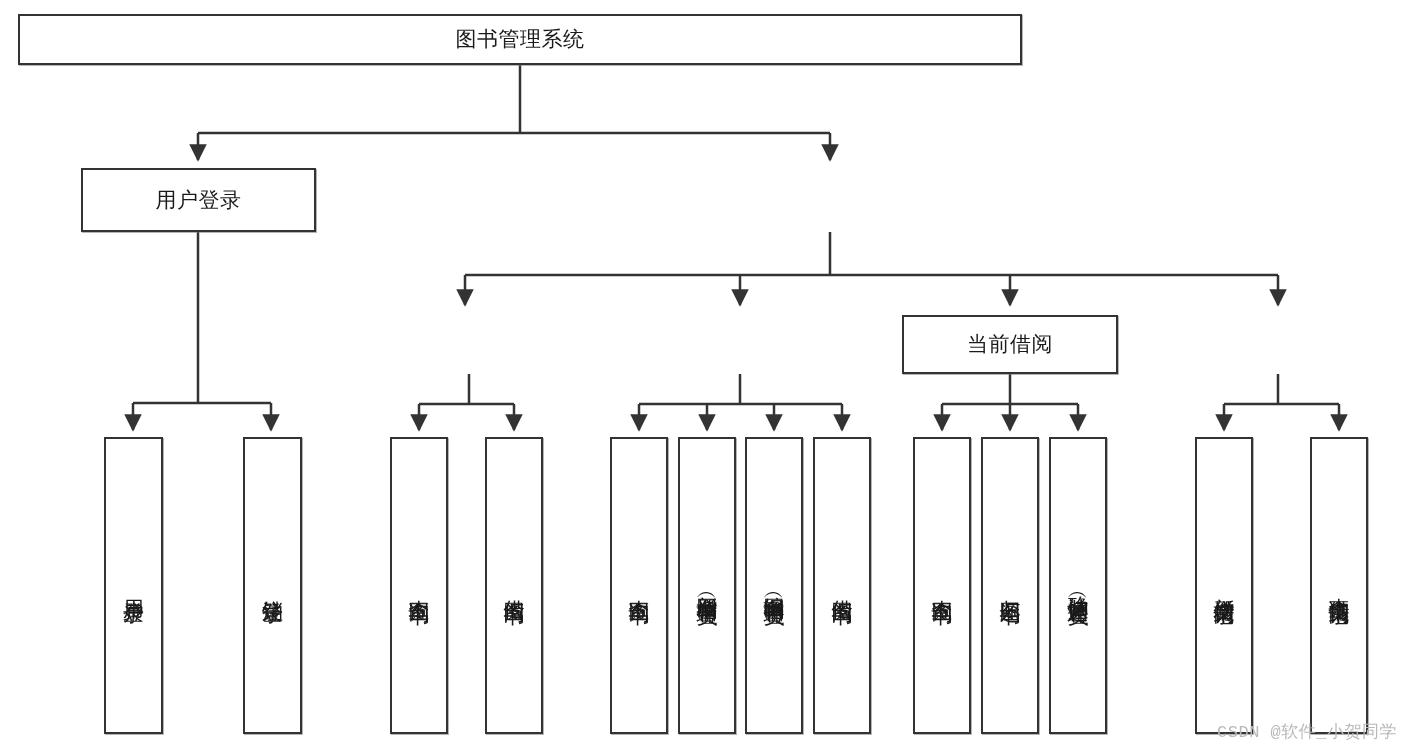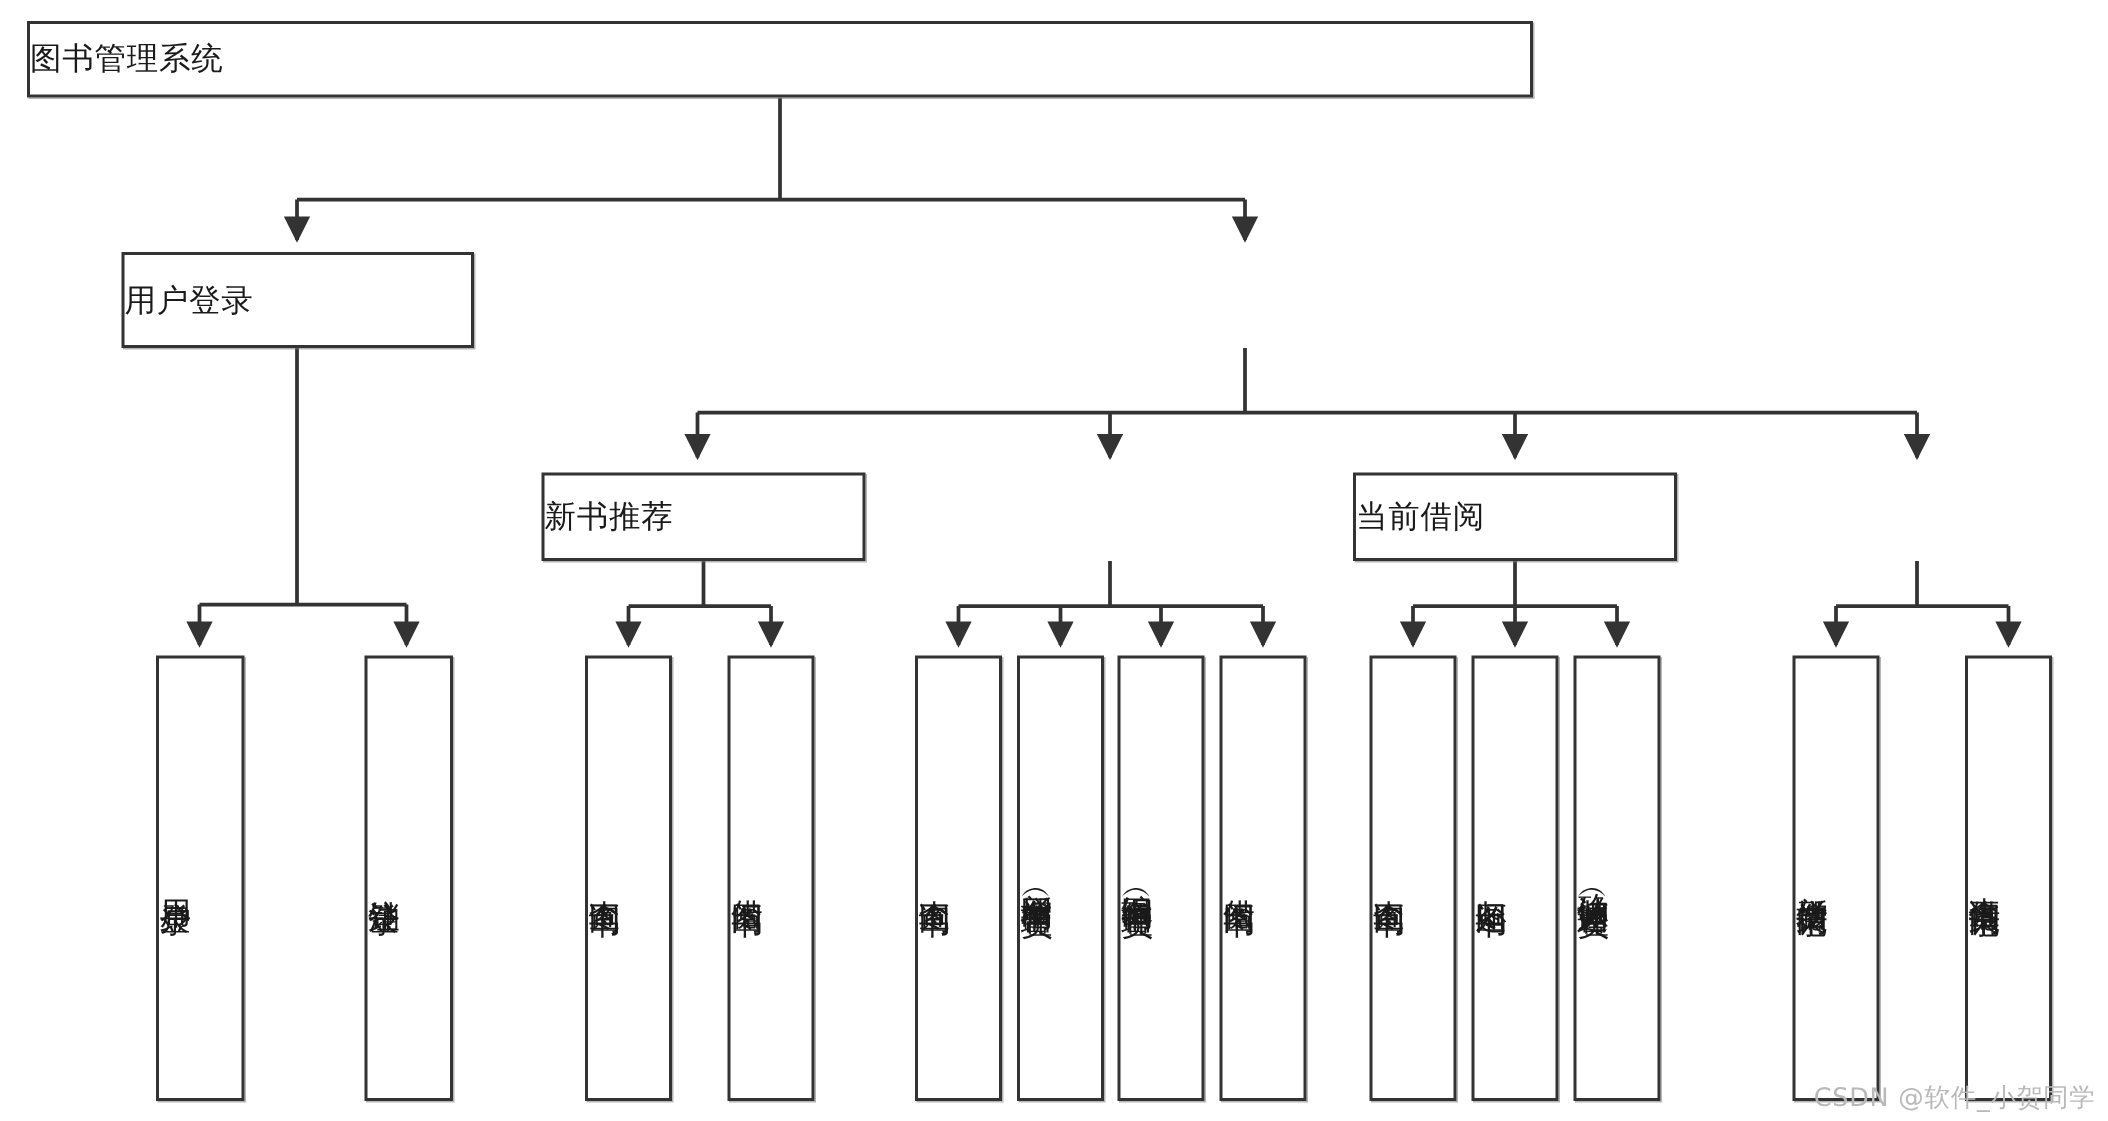--- a/index.html
+++ b/index.html
@@ -24,20 +24,21 @@
     width: 1405px;
     height: 747px;
   }
   .node {
     position: absolute;
     box-sizing: border-box;
     border: 2px solid #333333;
     background: #ffffff;
     display: flex;
     align-items: center;
+    justify-content: center;
     color: #1a1a1a;
     box-shadow: 1px 1px 0 rgba(120,120,120,0.55);
   }
   .node .label {
     display: block;
     text-align: center;
     line-height: 1.18;
     letter-spacing: 0.5px;
   }
   .node.horizontal .label {
@@ -54,20 +55,21 @@
   }
   #watermark {
     position: absolute;
     right: 8px;
     bottom: 4px;
     font-size: 17px;
     color: #b9b9b9;
     white-space: nowrap;
     letter-spacing: 0.5px;
     pointer-events: none;
+    font-family: Liberation Mono, monospace;
   }
 </style>
 </head>
 <body>
 
 <div id="canvas">
 
   <svg id="edges" viewBox="0 0 1405 747" xmlns="http://www.w3.org/2000/svg">
     <defs>
       <marker id="arrow" viewBox="0 0 10 10" refX="9" refY="5" markerWidth="7" markerHeight="7" orient="auto-start-reverse">
@@ -119,23 +121,20 @@
   </svg>
 
   <div class="node horizontal" style="left:18px; top:14px; width:1004px; height:51px;">
     <span class="label">图书管理系统</span>
   </div>
 
   <div class="node horizontal" style="left:81px; top:168px; width:235px; height:64px;">
     <span class="label">用户登录</span>
   </div>
 
-  <div class="node horizontal" style="left:361px; top:315px; width:216px; height:59px;">
-    <span class="label">新书推荐</span>
-  </div>
   <div class="node horizontal" style="left:902px; top:315px; width:216px; height:59px;">
     <span class="label">当前借阅</span>
   </div>
 
   <div class="node vertical" style="left:104px; top:437px; width:59px; height:297px;">
     <span class="label">用户登录</span>
   </div>
   <div class="node vertical" style="left:243px; top:437px; width:59px; height:297px;">
     <span class="label">注销登录</span>
   </div>

